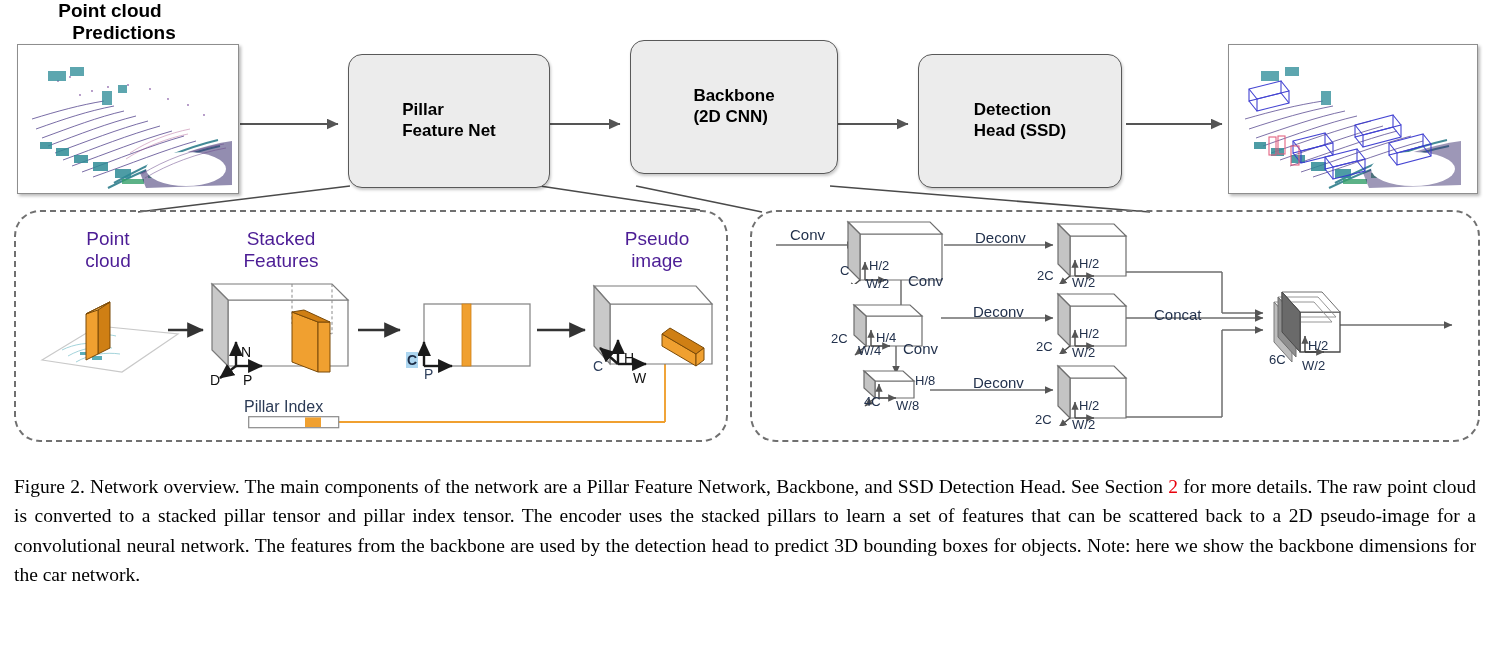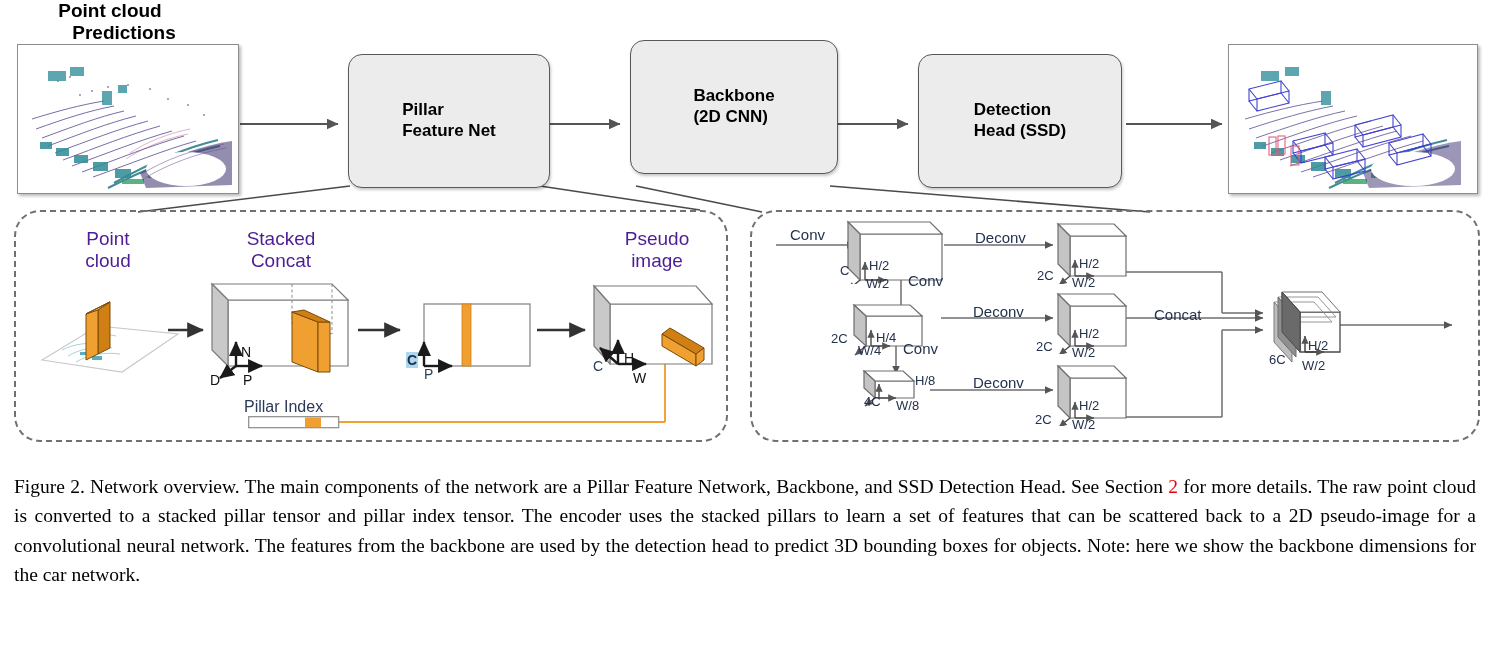--- a/index.html
+++ b/index.html
@@ -287,21 +287,21 @@
         <rect x="62" y="101" width="8" height="19"></rect>
       </g>
     </svg>
   </div>
 
   <div class="dpanel" style="left:14px;top:210px;width:710px;height:228px;"></div>
 
   <div class="sub-h" style="left:48px;top:228px;width:120px;">Point
 cloud</div>
   <div class="sub-h" style="left:216px;top:228px;width:130px;">Stacked
-Concat</div>
+Features</div>
   <div class="sub-h" style="left:592px;top:228px;width:130px;">Pseudo
 image</div>
 
   <svg class="abs" style="left:36px;top:286px;width:148px;height:100px;">
     <path d="M6,74 L62,40 L142,48 L86,86 Z" fill="#ffffff" stroke="#c9c9c9" stroke-width="1.2"></path>
     <g stroke="#7fc2cc" stroke-width="0.8" fill="none" opacity="0.9">
       <path d="M26,64 C38,58 52,56 66,58"></path>
       <path d="M32,70 C46,62 60,60 76,62"></path>
       <path d="M40,76 C54,68 70,66 84,68"></path>
       <path d="M52,50 C62,48 72,48 80,50"></path>

